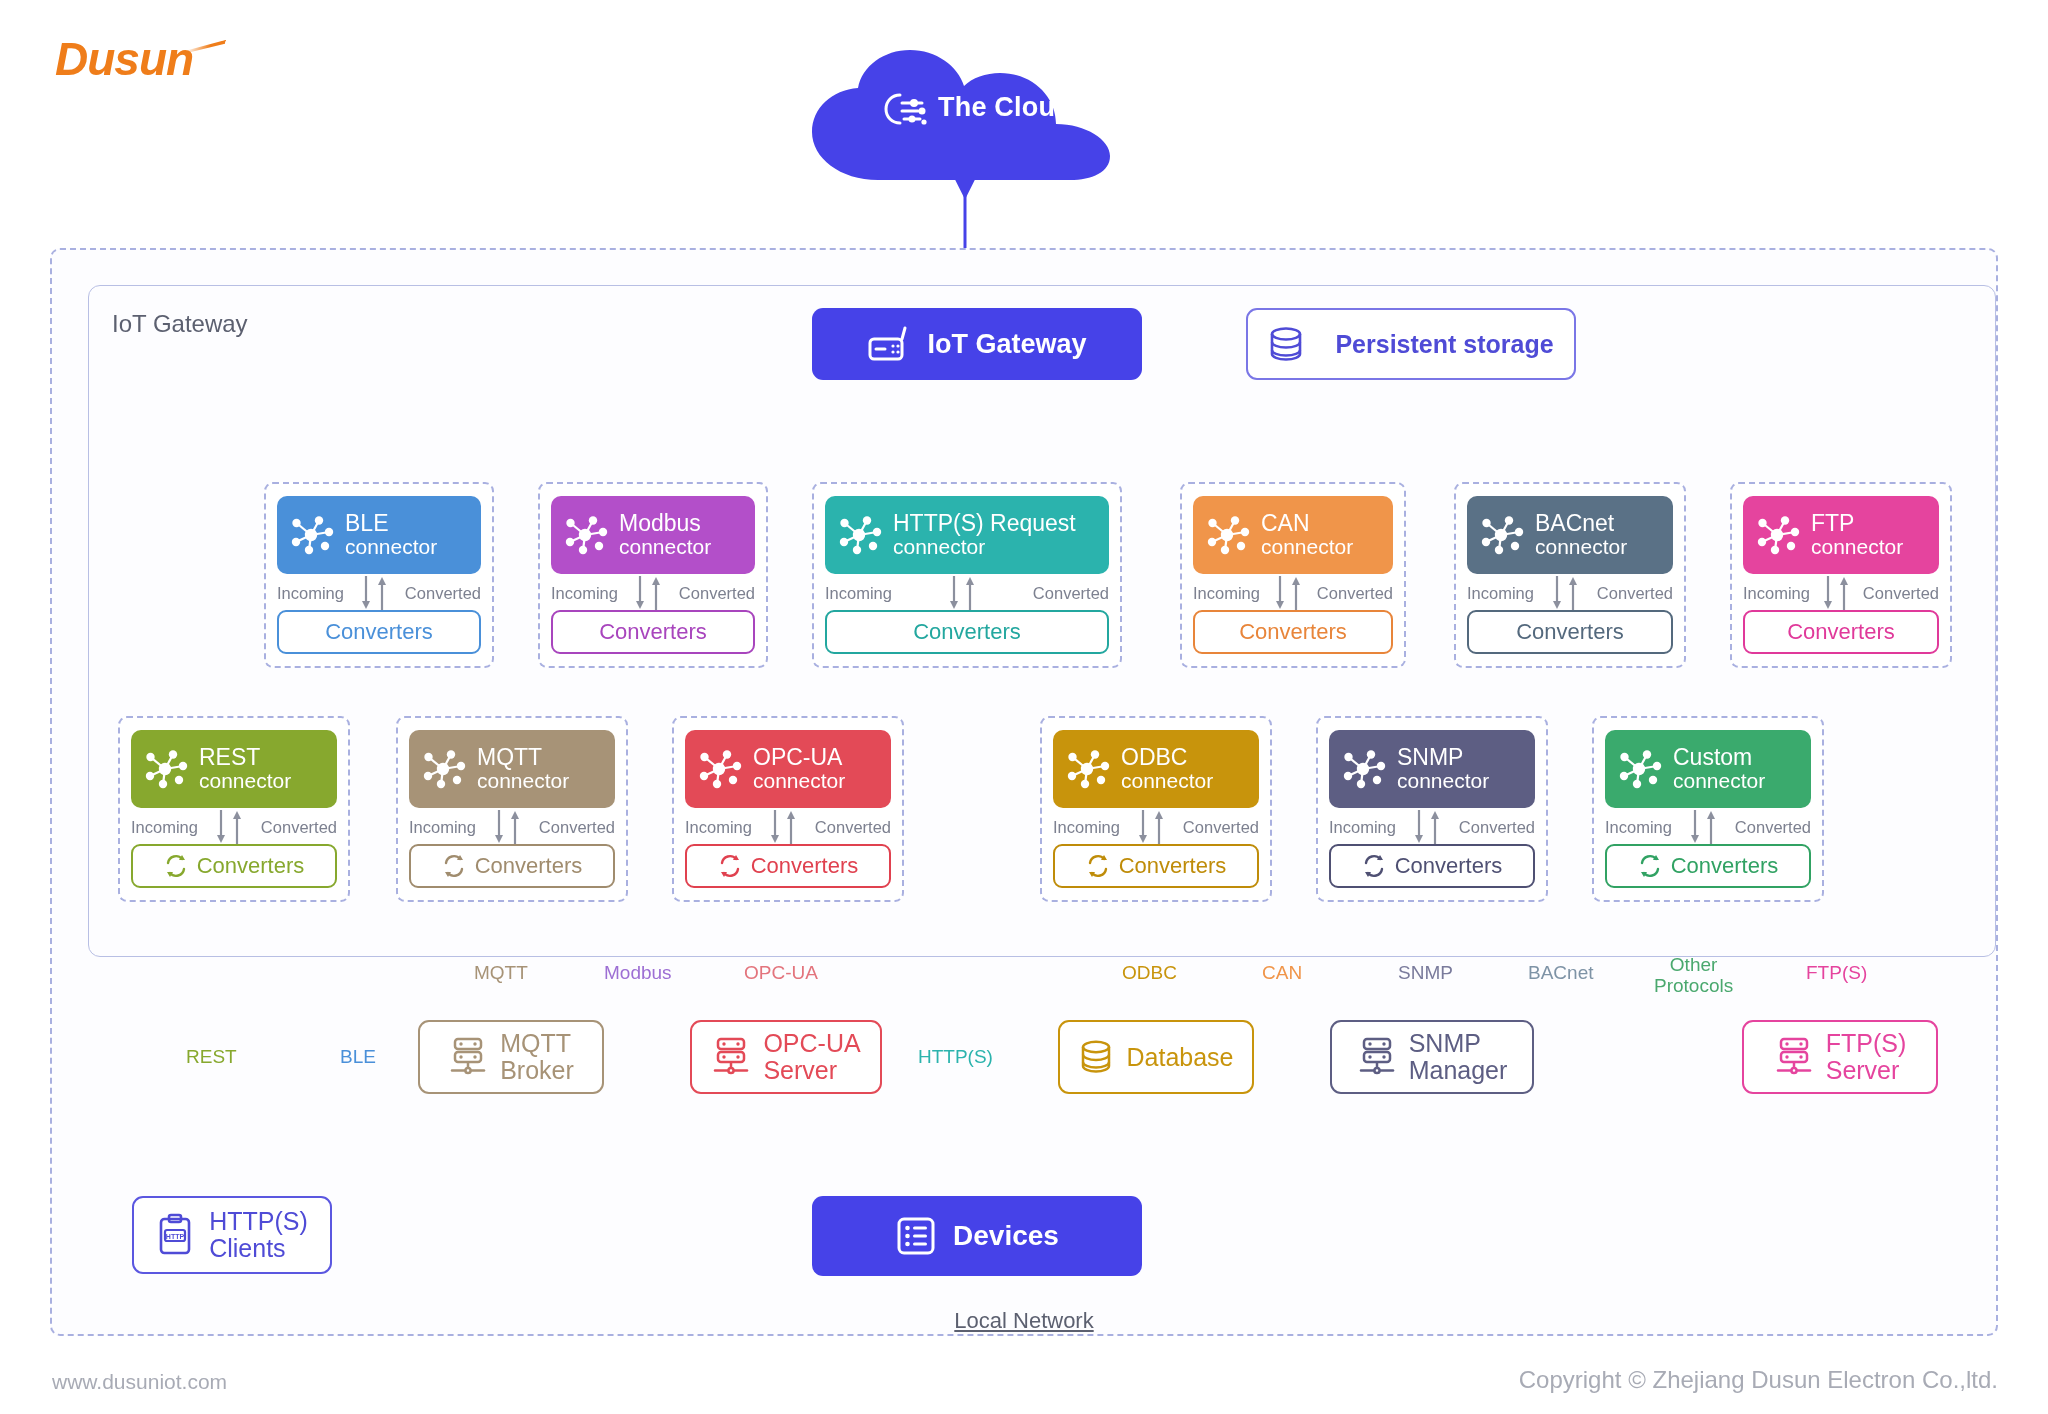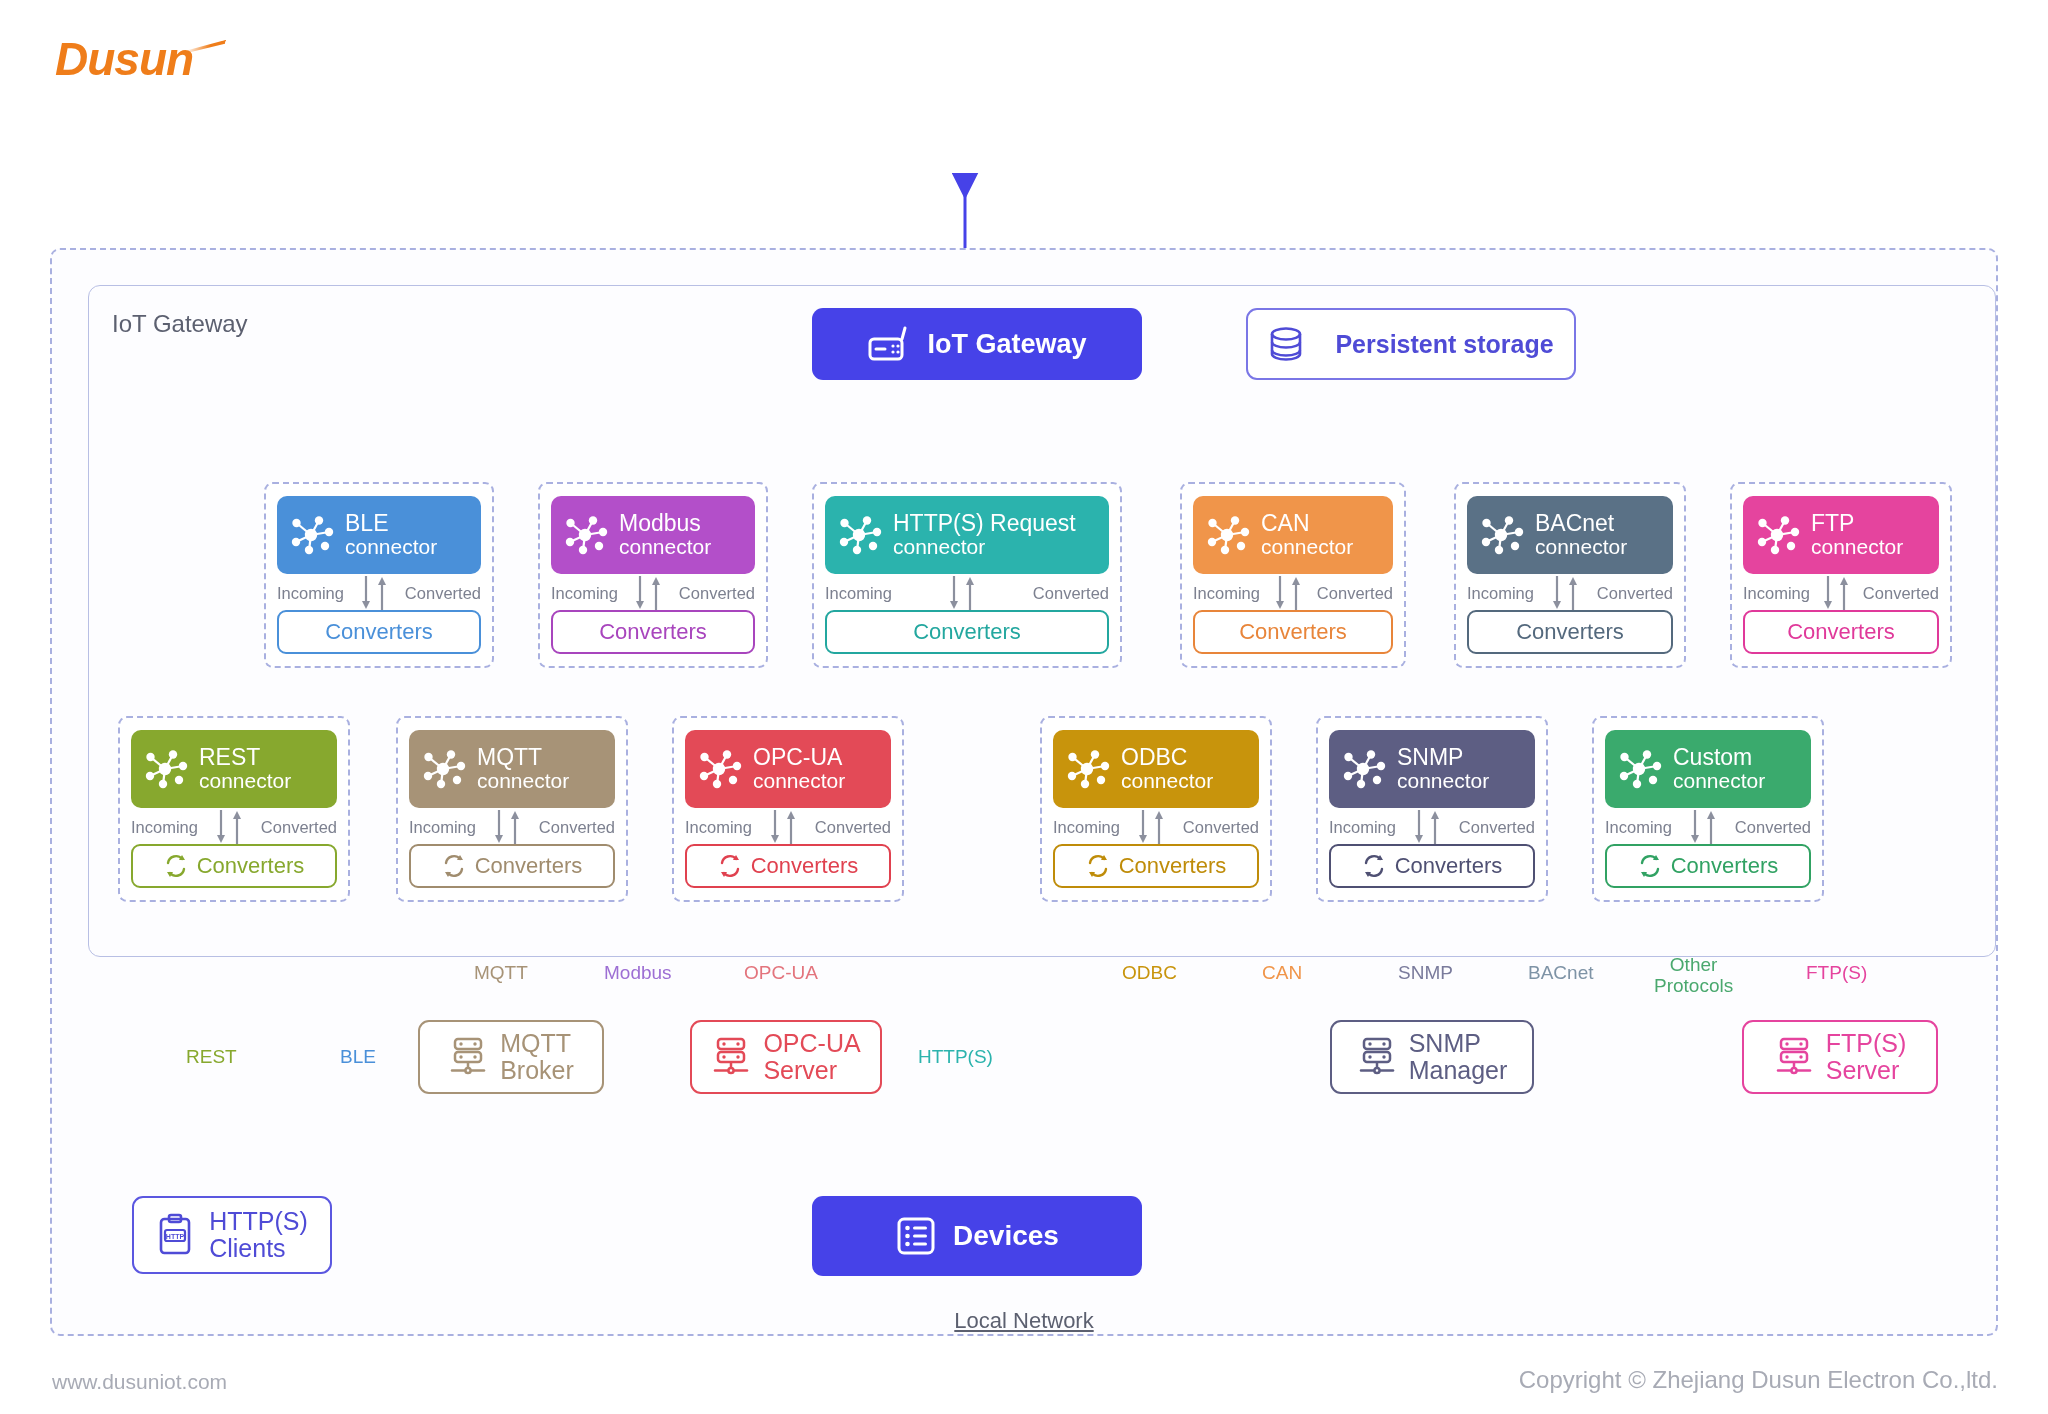--- a/index.html
+++ b/index.html
@@ -271,20 +271,38 @@
         <polygon points="959,388 973,388 966,374"></polygon>
         <polygon points="986,388 1000,388 993,374"></polygon>
         <polygon points="1013,388 1027,388 1020,374"></polygon>
         <polygon points="1040,388 1054,388 1047,374"></polygon>
         <polygon points="1067,388 1081,388 1074,374"></polygon>
         <polygon points="1094,388 1108,388 1101,374"></polygon>
       </g>
     </g>
   </svg>
 
+  <div class="cloud-wrap">
+    <svg class="cloud-svg" width="330" height="142" viewBox="0 0 330 142">
+      <path d="M78,138 C40,138 12,116 12,90 C12,66 32,48 58,46 C62,24 84,8 110,8
+               C136,8 158,24 164,44 C172,36 186,31 200,31 C232,31 256,54 256,82
+               C286,82 310,98 310,114 C310,130 292,138 270,138 Z" fill="#4642e8"></path>
+    </svg>
+    <svg class="cloud-icon" width="48" height="44" viewBox="0 0 48 44">
+      <path d="M18,6 C10,6 4,12 4,20 C4,28 10,34 18,34" fill="none" stroke="#fff" stroke-width="3" stroke-linecap="round"></path>
+      <line x1="20" y1="14" x2="40" y2="14" stroke="#fff" stroke-width="3" stroke-linecap="round"></line>
+      <line x1="20" y1="22" x2="36" y2="22" stroke="#fff" stroke-width="3" stroke-linecap="round"></line>
+      <line x1="22" y1="30" x2="38" y2="30" stroke="#fff" stroke-width="3" stroke-linecap="round"></line>
+      <circle cx="32" cy="14" r="4" fill="#fff"></circle>
+      <circle cx="40" cy="22" r="3.5" fill="#fff"></circle>
+      <circle cx="30" cy="30" r="3.5" fill="#fff"></circle>
+      <circle cx="42" cy="33" r="2.6" fill="#fff"></circle>
+    </svg>
+    <div class="cloud-label">The Cloud</div>
+  </div>
 
   <div class="outer-dashed"></div>
   <div class="inner-solid"></div>
   <div class="inner-title">IoT Gateway</div>
   <div class="local-network-label">Local Network</div>
 
   <div class="gw-box">
     <svg width="46" height="40" viewBox="0 0 46 40">
       <rect x="3" y="15" width="32" height="20" rx="4" fill="none" stroke="#fff" stroke-width="3"></rect>
       <line x1="9" y1="25" x2="18" y2="25" stroke="#fff" stroke-width="3" stroke-linecap="round"></line>
@@ -822,20 +840,32 @@
     <circle cx="13" cy="21" r="1.7" fill="#e34a57"></circle>
         <circle cx="27" cy="21" r="1.7" fill="#e34a57"></circle>
     <line x1="20" y1="26" x2="20" y2="32" stroke="#e34a57" stroke-width="2.5"></line>
     <circle cx="20" cy="34.5" r="2.6" fill="none" stroke="#e34a57" stroke-width="2.5"></circle>
     <line x1="4" y1="34.5" x2="17" y2="34.5" stroke="#e34a57" stroke-width="2.5" stroke-linecap="round"></line>
     <line x1="23" y1="34.5" x2="36" y2="34.5" stroke="#e34a57" stroke-width="2.5" stroke-linecap="round"></line>
   </svg>
       <div class="t">
       <span style="display:block">OPC-UA</span>
       <span style="display:block">Server</span>
+    </div>
+    </div>
+  <div class="endp" style="left: 1058px; top: 1020px; width: 196px; height: 74px; border-color: rgb(200, 148, 12); color: rgb(200, 148, 12);">
+      <svg width="36" height="38" viewBox="0 0 36 38">
+    <ellipse cx="18" cy="9" rx="13" ry="5.2" fill="none" stroke="#c8940c" stroke-width="2.5"></ellipse>
+    <path d="M5,9 V28 C5,31 11,33.5 18,33.5 C25,33.5 31,31 31,28 V9" fill="none" stroke="#c8940c" stroke-width="2.5"></path>
+    <path d="M5,16.5 C5,19.5 11,22 18,22 C25,22 31,19.5 31,16.5" fill="none" stroke="#c8940c" stroke-width="2.3"></path>
+    <path d="M5,24 C5,27 11,29.5 18,29.5 C25,29.5 31,27 31,24" fill="none" stroke="#c8940c" stroke-width="2.3"></path>
+  </svg>
+      <div class="t">
+      <span style="display:block">Database</span>
+
     </div>
     </div>
   <div class="endp" style="left: 1330px; top: 1020px; width: 204px; height: 74px; border-color: rgb(93, 94, 131); color: rgb(93, 94, 131);">
       <svg width="40" height="42" viewBox="0 0 40 42">
     <rect x="7" y="3" width="26" height="10" rx="3" fill="none" stroke="#5d5e83" stroke-width="2.5"></rect>
     <rect x="7" y="16" width="26" height="10" rx="3" fill="none" stroke="#5d5e83" stroke-width="2.5"></rect>
     <circle cx="13" cy="8" r="1.7" fill="#5d5e83"></circle>
         <circle cx="27" cy="8" r="1.7" fill="#5d5e83"></circle>
     <circle cx="13" cy="21" r="1.7" fill="#5d5e83"></circle>
         <circle cx="27" cy="21" r="1.7" fill="#5d5e83"></circle>

